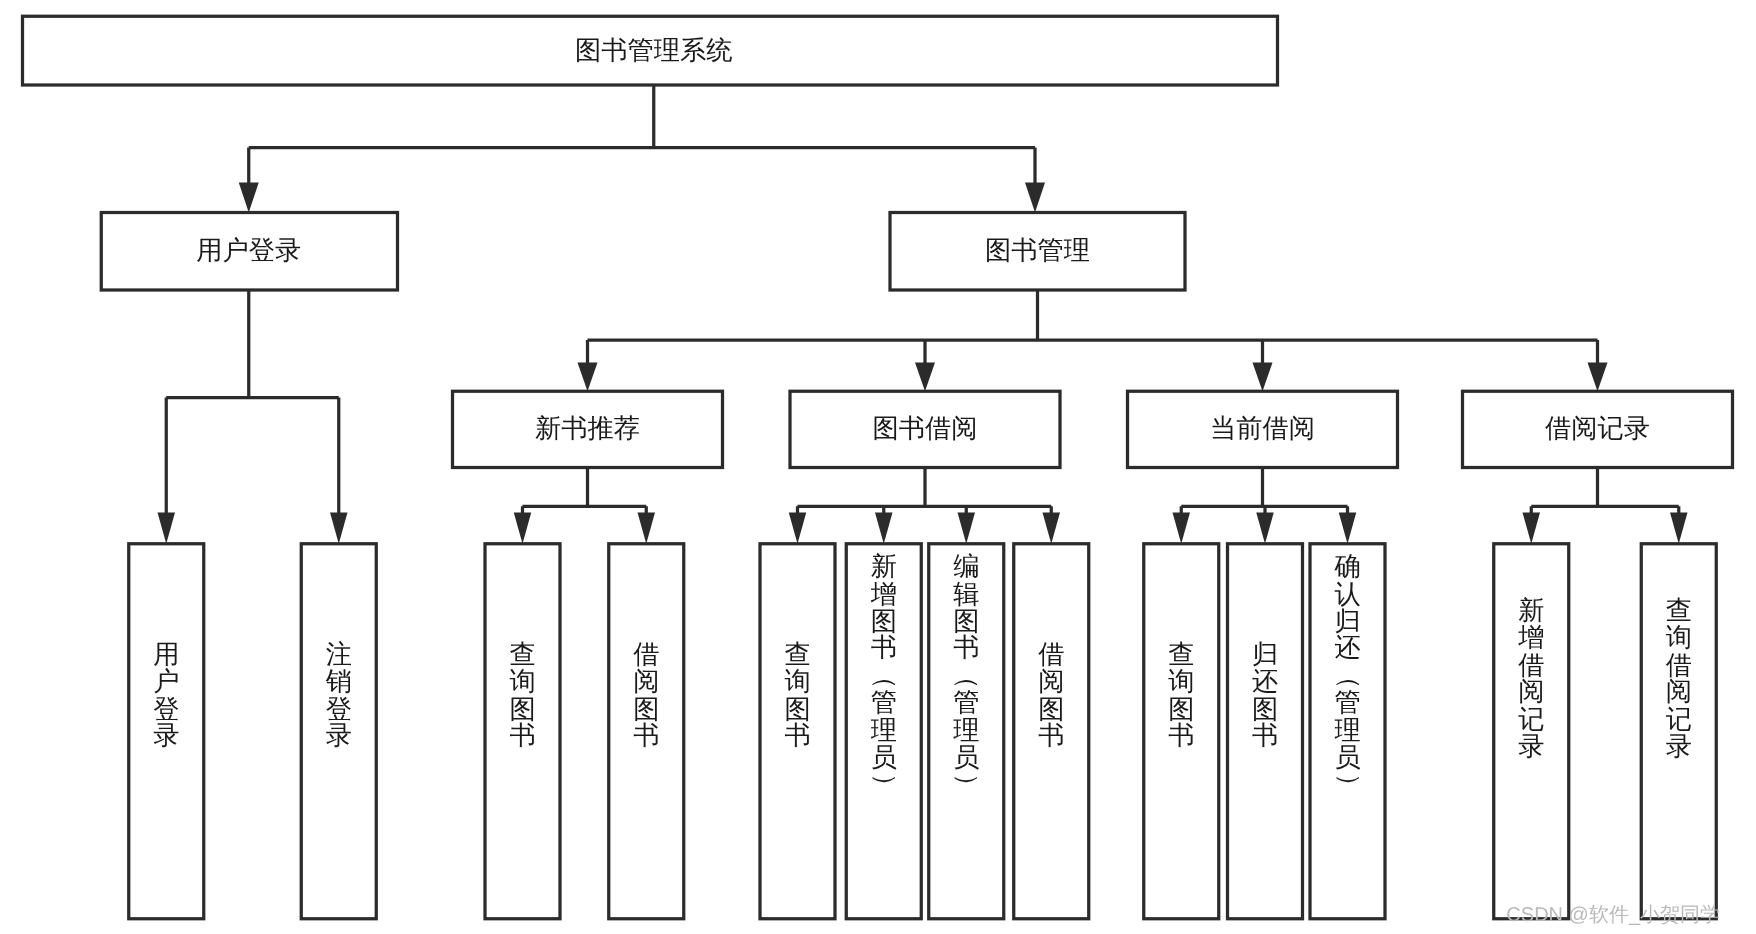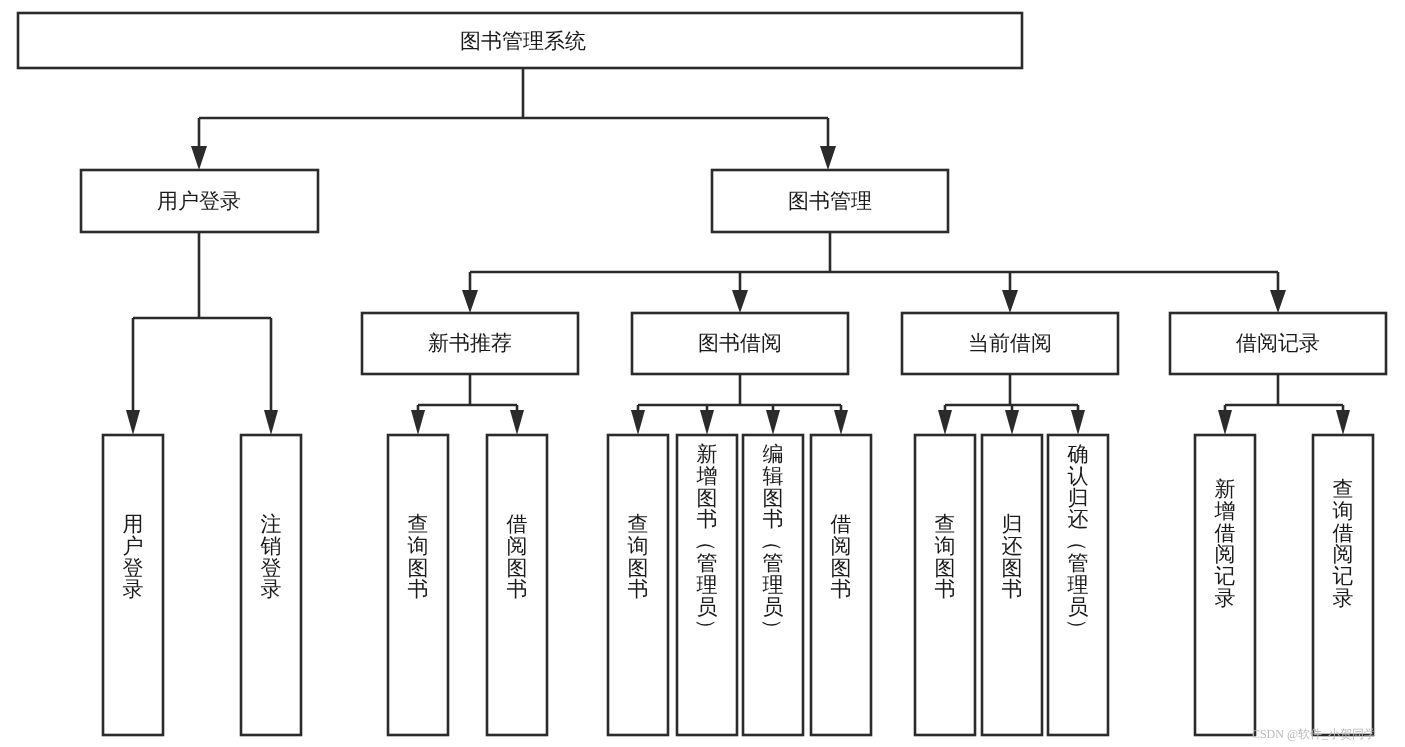--- a/index.html
+++ b/index.html
@@ -63,22 +63,22 @@
     pointer-events: none;
     white-space: nowrap;
   }
   .node-label-v span {
     display: block;
   }
   .watermark {
     position: absolute;
     right: 10px;
     bottom: 4px;
-    font-family: Liberation Serif, serif;
-    font-size: 12px;
+    font-family: Liberation Sans, sans-serif;
+    font-size: 16px;
     color: #b9b9b9;
     white-space: nowrap;
   }
 </style>
 </head>
 <body>
 
 <div id="diagram-root">
 
   <svg class="canvas" viewBox="0 0 1405 747">

